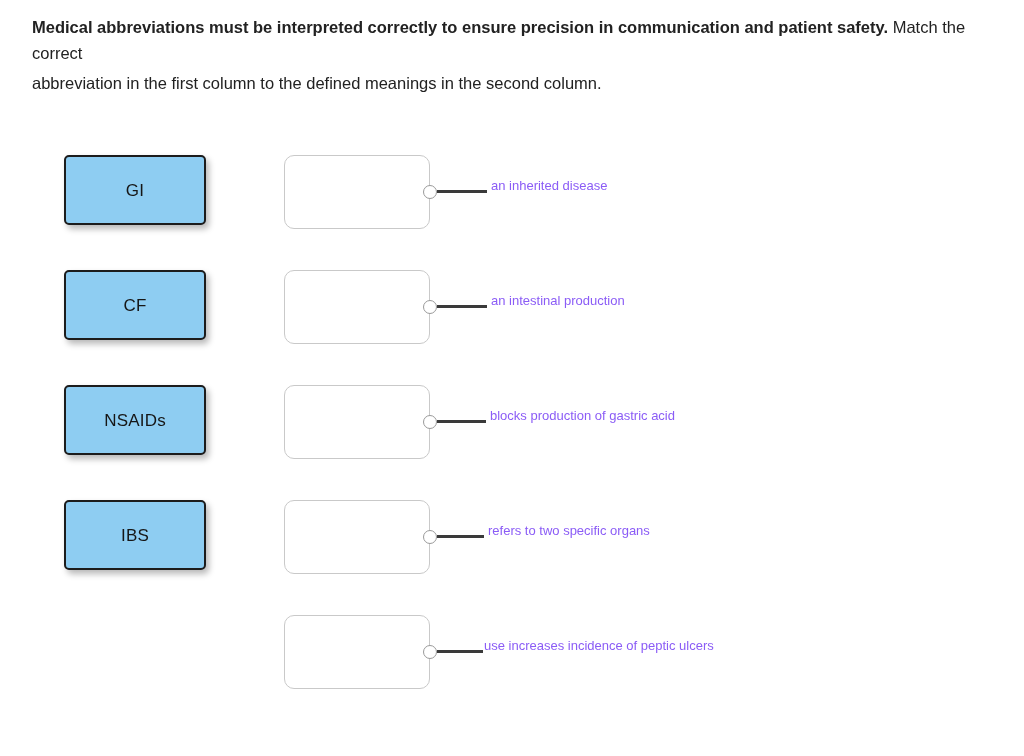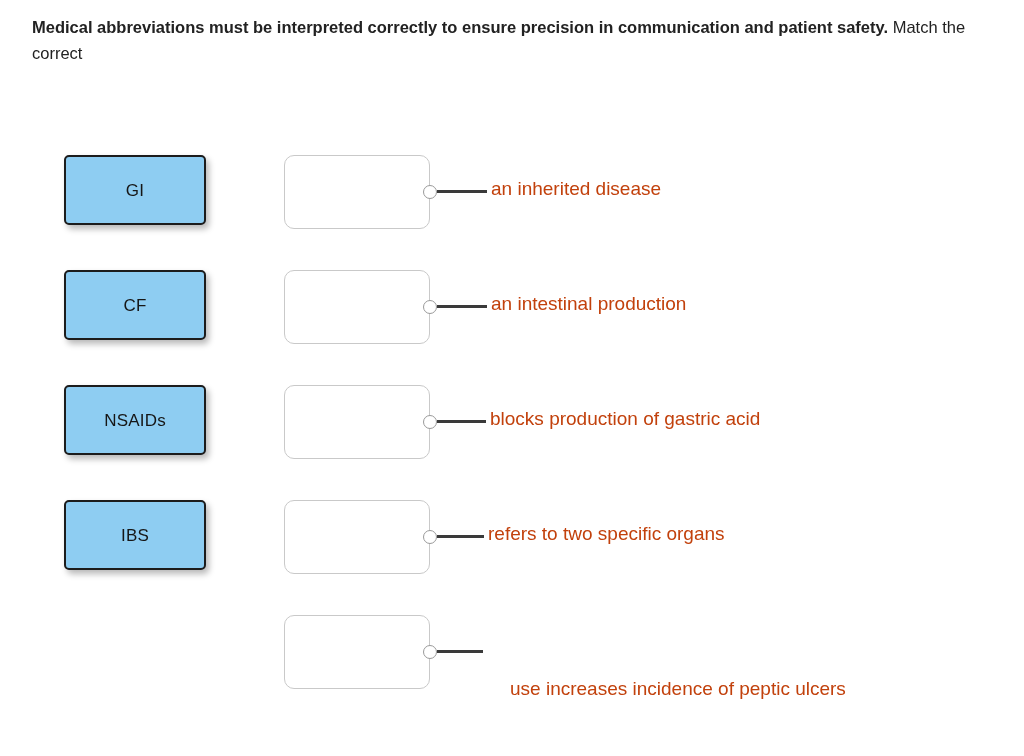--- a/index.html
+++ b/index.html
@@ -118,32 +118,33 @@
     top: 42px;
     height: 3px;
     background: #3a3a3a;
     z-index: 2;
   }
 
   
   .definition {
     position: absolute;
     top: 31px;
-    font-size: 19px;
-    color: #c2410c;
+    font-size: 13px;
+    color: #8b5cf6;
     line-height: 1;
     white-space: nowrap;
     user-select: none;
   }
 </style>
 </head>
 <body>
 
 <div id="prompt">
   <div class="line"><span class="lead">Medical abbreviations must be interpreted correctly to ensure precision in communication and patient safety.</span><span class="tail"> Match the correct</span></div>
+  <div class="line2">abbreviation in the first column to the defined meanings in the second column.</div>
 </div>
 
 <div id="board">
     <div class="row">
       <div class="term-tile">
         <span class="term-label">GI</span>
       </div>
       <div class="drop-zone"></div>
       <div class="connector-line" style="width: 50px;"></div>
       <div class="connector-node"></div>
@@ -173,15 +174,15 @@
       </div>
       <div class="drop-zone"></div>
       <div class="connector-line" style="width: 47px;"></div>
       <div class="connector-node"></div>
       <div class="definition" style="left: 488px;">refers to two specific organs</div>
     </div>
     <div class="row">
       <div class="drop-zone"></div>
       <div class="connector-line" style="width: 46px;"></div>
       <div class="connector-node"></div>
-      <div class="definition" style="left: 510px; margin-top: 40px;">use increases incidence of peptic ulcers</div>
+      <div class="definition" style="left: 484px;">use increases incidence of peptic ulcers</div>
     </div>
   </div>
 
 </body></html>

